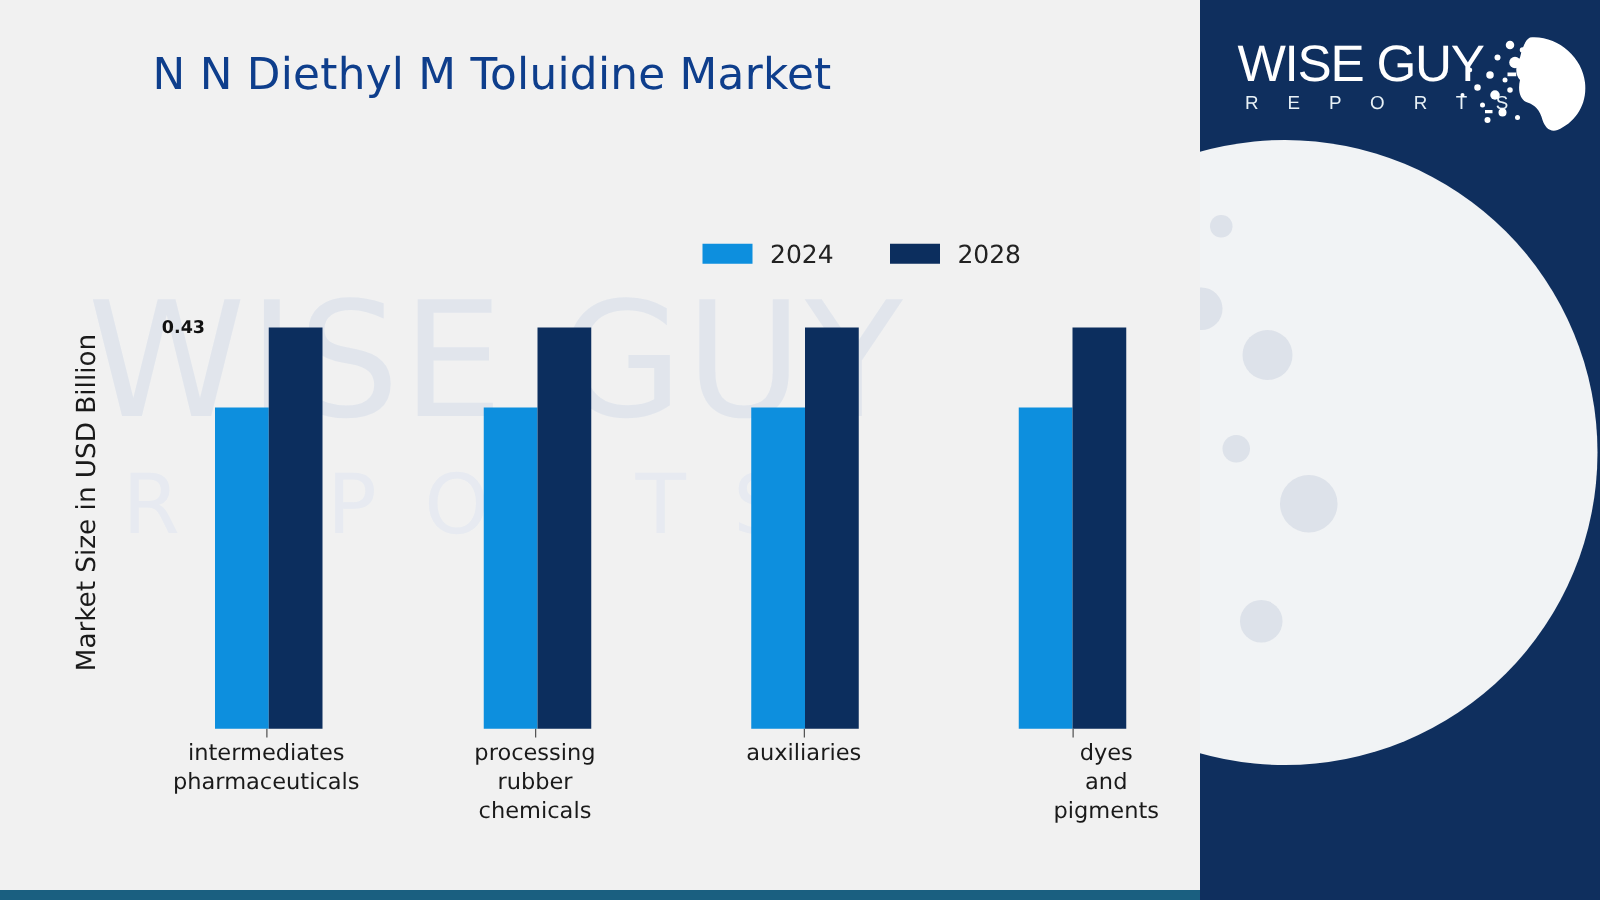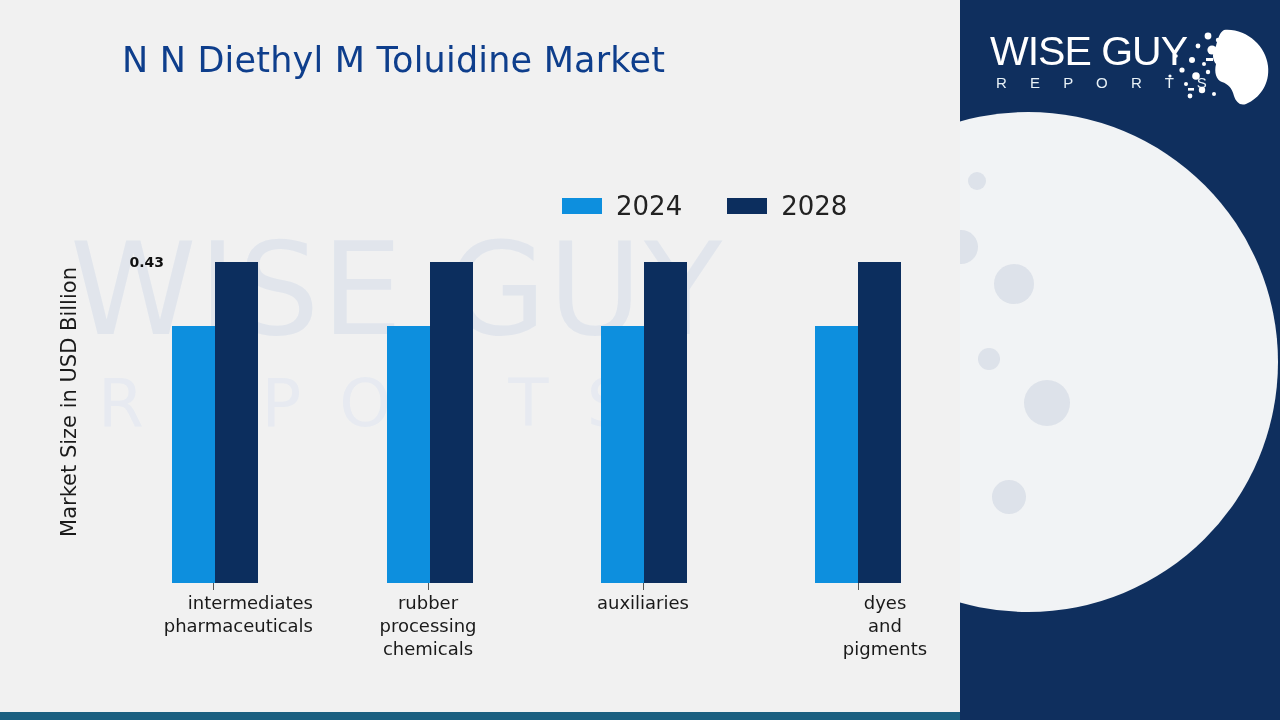--- a/index.html
+++ b/index.html
@@ -82,21 +82,21 @@
     display: flex;
     align-items: center;
     gap: 14px;
   }
   .legend-swatch {
     width: 40px;
     height: 16px;
     display: block;
   }
   .legend-label {
-    font-size: 26px;
+    font-size: 20px;
     color: #222;
     line-height: 1;
   }
 
   
   .ylabel {
     position: absolute;
     left: -121px;
     top: 390px;
     width: 380px;
@@ -285,28 +285,28 @@
         <div class="bar b2032" style="background: rgb(12, 46, 94); height: 320.78px;"></div>
       </div>
       <div class="group" style="left: 727px; width: 86px;">
         <div class="bar b2024" style="background: rgb(13, 143, 222); height: 257.37px;"></div>
         <div class="bar b2032" style="background: rgb(12, 46, 94); height: 320.78px;"></div>
       </div>
     </div>
 
   <div id="xaxis">
       <div class="tick" style="left: 213px;"></div>
-      <div class="xlabel" style="left: 113px; width: 200px; text-align: right;">
+      <div class="xlabel" style="left: 113px; width: 200px;">
         <div>intermediates</div>
         <div>pharmaceuticals</div>
       </div>
       <div class="tick" style="left: 428px;"></div>
       <div class="xlabel" style="left: 328px; width: 200px;">
+        <div>processing</div>
         <div>rubber</div>
-        <div>processing</div>
         <div>chemicals</div>
       </div>
       <div class="tick" style="left: 643px;"></div>
       <div class="xlabel" style="left: 543px; width: 200px;">
         <div>auxiliaries</div>
       </div>
       <div class="tick" style="left: 858px;"></div>
       <div class="xlabel" style="left: 785px; width: 200px;">
         <div>dyes</div>
         <div>and</div>

